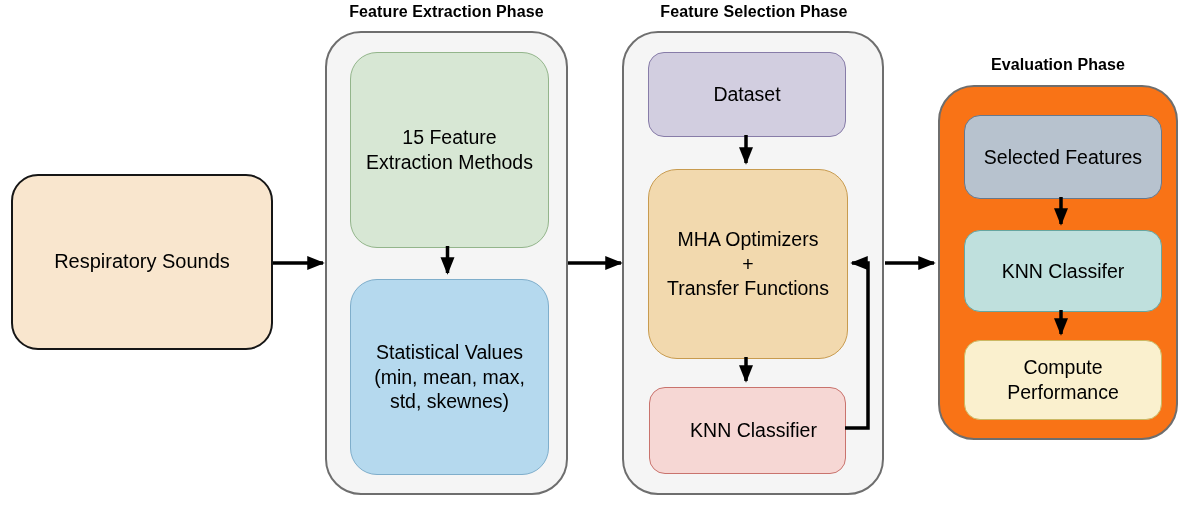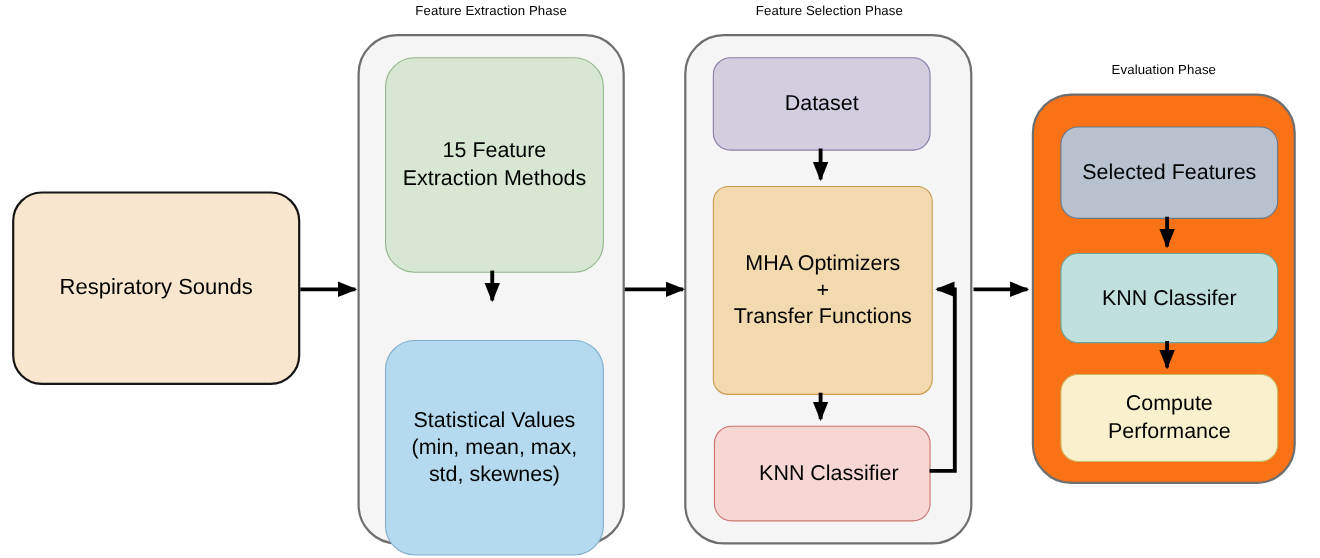--- a/index.html
+++ b/index.html
@@ -7,22 +7,22 @@
   .canvas {
     position: relative;
     width: 1200px;
     height: 507px;
     background: #ffffff;
     font-family: "Liberation Sans", sans-serif;
     overflow: hidden;
   }
   .phase-title {
     position: absolute;
-    font-weight: normal;
-    font-size: 12px;
+    font-weight: bold;
+    font-size: 16px;
     text-align: center;
     color: #000;
     letter-spacing: 0.1px;
   }
   .container {
     position: absolute;
     background: #f5f5f5;
     border: 2px solid #6e6e6e;
     border-radius: 36px;
   }
@@ -40,26 +40,26 @@
   }
   
   .n-resp {
     left: 11px; top: 174px; width: 262px; height: 176px;
     border-width: 2px; border-radius: 27px; font-size: 20px;
   }
   
   .t-ext { left: 325px; top: 3px; width: 243px; }
   .c-ext { left: 325px; top: 31px; width: 243px; height: 464px; }
   .n-methods { left: 23px; top: 19px; width: 199px; height: 196px; border-radius: 27px; }
-  .n-stats   { left: 23px; top: 246px; width: 199px; height: 196px; border-radius: 27px; margin-top: 30px; }
+  .n-stats   { left: 23px; top: 246px; width: 199px; height: 196px; border-radius: 27px; }
   
   .t-sel { left: 623px; top: 3px; width: 262px; }
   .c-sel { left: 622px; top: 31px; width: 262px; height: 464px; }
   .n-dataset { left: 24px; top: 19px; width: 198px; height: 85px; border-radius: 16px; }
-  .n-mha     { left: 24px; top: 136px; width: 200px; height: 190px; border-radius: 14px; }
+  .n-mha     { left: 24px; top: 136px; width: 200px; height: 190px; border-radius: 29px; }
   .n-knnsel  { left: 25px; top: 354px; width: 197px; height: 87px; border-radius: 16px; padding-left: 12px; }
   
   .t-eval { left: 938px; top: 56px; width: 240px; }
   .c-eval { left: 938px; top: 85px; width: 240px; height: 355px; }
   .n-selfeat { left: 24px; top: 28px; width: 198px; height: 84px; border-radius: 16px; }
   .n-knneval { left: 24px; top: 143px; width: 198px; height: 82px; border-radius: 16px; }
   .n-compute { left: 24px; top: 253px; width: 198px; height: 80px; border-radius: 16px; }
   
   .arrows {
     position: absolute;

